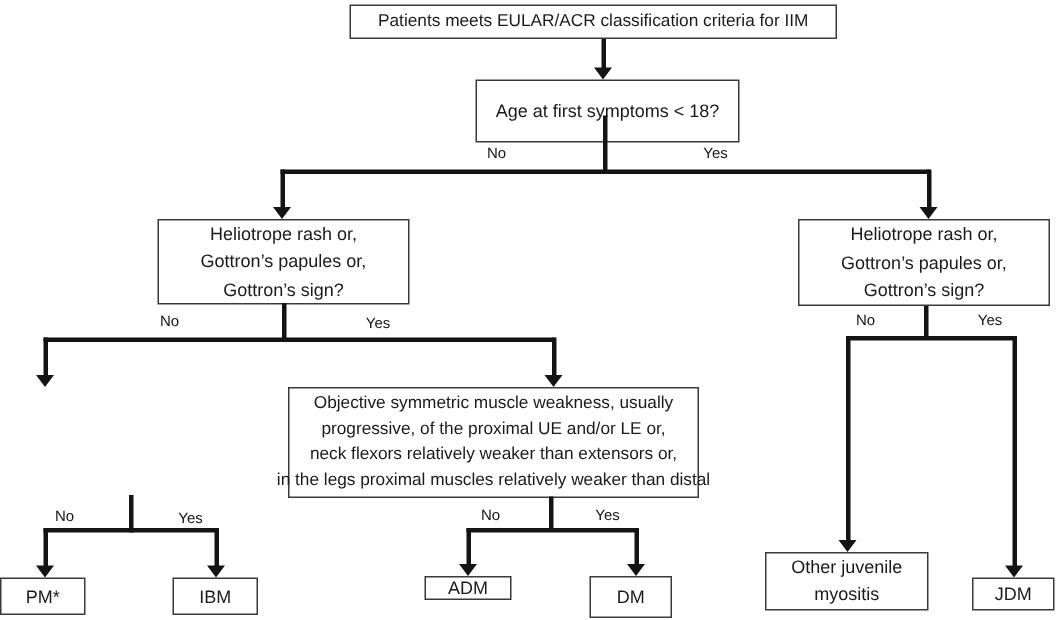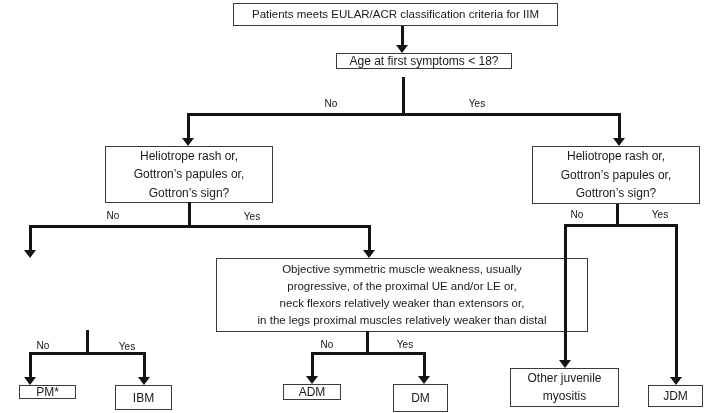--- a/index.html
+++ b/index.html
@@ -31,45 +31,45 @@
 </style>
 </head>
 <body>
 
 <div class="canvas">
 
   <div class="node" style="left:233px;top:3px;width:325px;height:23px;font-size:11.5px;">
     <div class="ln">Patients meets EULAR/ACR classification criteria  for IIM</div>
   </div>
 
-  <div class="node" style="left:317px;top:53px;width:176px;height:16px;margin-left:19px;">
+  <div class="node" style="left:317px;top:53px;width:176px;height:42px;">
     <div class="ln">Age at first symptoms &lt; 18?</div>
   </div>
 
   <div class="node" style="left:105px;top:146px;width:168px;height:57px;line-height:1.55;">
     <div class="ln">Heliotrope rash or,</div>
     <div class="ln">Gottron’s papules or,</div>
     <div class="ln">Gottron’s sign?</div>
   </div>
 
   <div class="node" style="left:532px;top:146px;width:168px;height:58px;line-height:1.55;">
     <div class="ln">Heliotrope rash or,</div>
     <div class="ln">Gottron’s papules or,</div>
     <div class="ln">Gottron’s sign?</div>
   </div>
 
 
-  <div class="node" style="left:192px;top:258px;width:372px;height:74px;font-size:11.5px;line-height:1.5;margin-left:24px;">
+  <div class="node" style="left:192px;top:258px;width:274px;height:74px;font-size:11.5px;line-height:1.5;">
     <div class="ln">Objective symmetric muscle weakness, usually</div>
     <div class="ln">progressive, of the proximal UE and/or LE or,</div>
     <div class="ln">neck flexors relatively weaker than extensors or,</div>
     <div class="ln">in the legs proximal muscles relatively weaker than distal</div>
   </div>
 
-  <div class="node small" style="left:19px;top:385px;width:57px;height:14px;">
+  <div class="node small" style="left:0;top:385px;width:57px;height:25px;">
     <div class="ln">PM*</div>
   </div>
 
   <div class="node small" style="left:115px;top:385px;width:57px;height:25px;">
     <div class="ln">IBM</div>
   </div>
 
   <div class="node small" style="left:283px;top:384px;width:58px;height:16px;">
     <div class="ln">ADM</div>
   </div>

